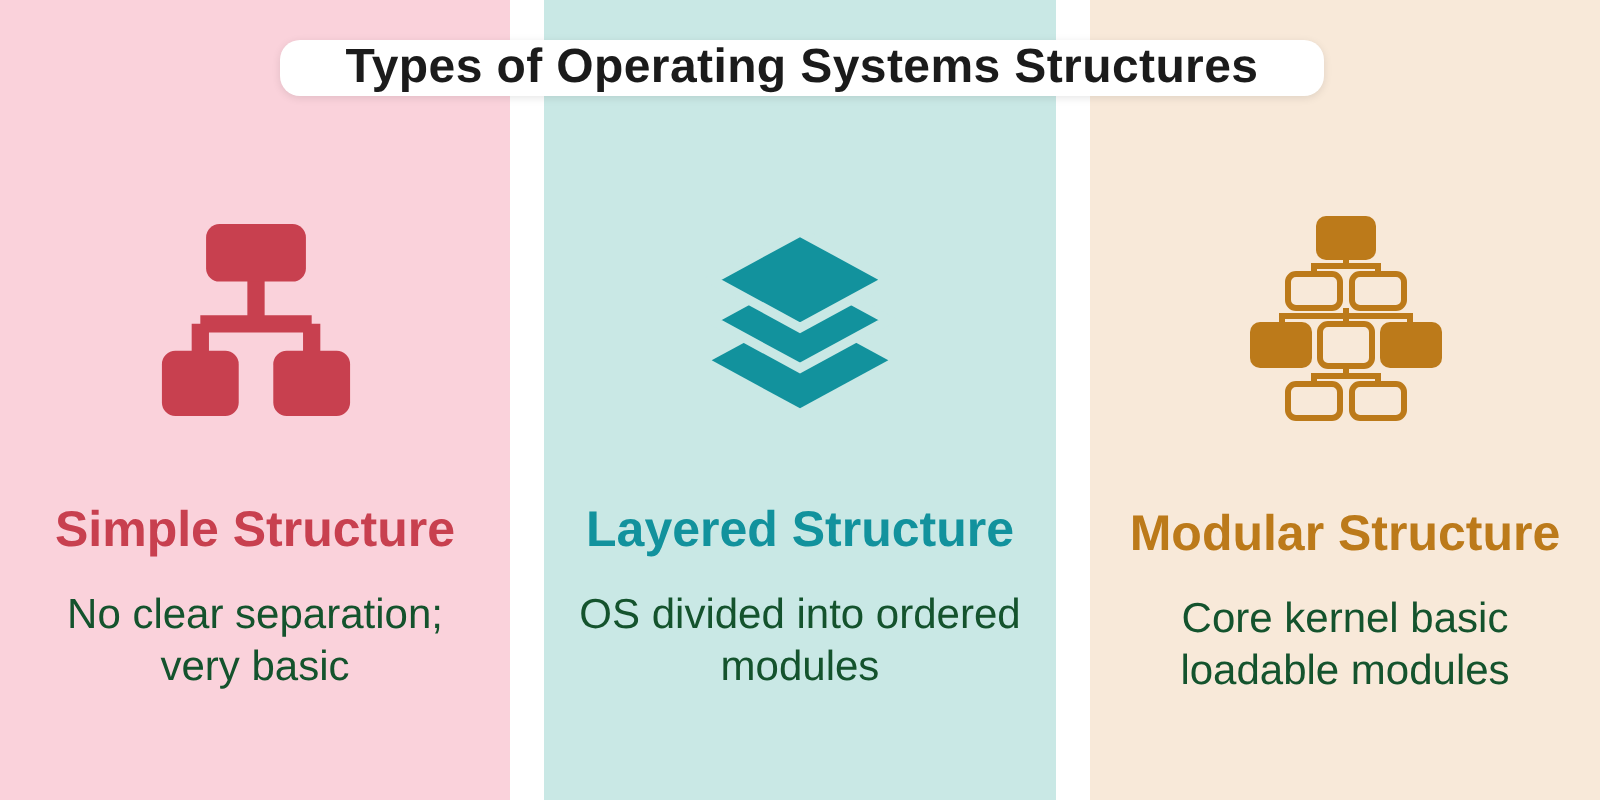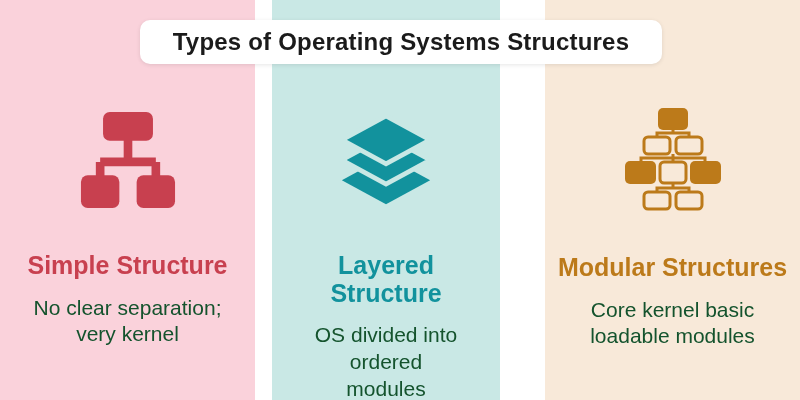--- a/index.html
+++ b/index.html
@@ -13,21 +13,21 @@
     width: 800px; height: 400px;
     background: #ffffff;
     overflow: hidden;
   }
   .panel {
     position: absolute; top: 0; bottom: 0;
     display: flex; flex-direction: column; align-items: center;
     text-align: center;
   }
   .panel-simple  { left: 0;     width: 255px; background: #fad2db; }
-  .panel-layered { left: 272px; width: 228px; background: #c9e8e5; }
+  .panel-layered { left: 272px; width: 256px; background: #c9e8e5; }
   .panel-modular { left: 545px; width: 255px; background: #f8e9d9; }
 
   .icon {
     margin-top: 110px;
     width: 96px; height: 100px;
     flex: 0 0 auto;
   }
   .panel-modular .icon { width: 100px; height: 104px; margin-top: 108px; }
 
   .heading {
@@ -43,21 +43,21 @@
   .desc {
     margin: 15px 8px 0;
     font-size: 21px;
     line-height: 1.28;
     color: #14532d;
   }
 
   .title-box {
     position: absolute;
     left: 140px; top: 20px;
-    width: 522px; height: 44px;
+    width: 522px; height: 28px;
     background: #ffffff;
     border-radius: 10px;
     display: flex; align-items: center; justify-content: center;
     box-shadow: 0 1px 4px rgba(0,0,0,0.10);
   }
   .title-box span {
     font-size: 24px;
     font-weight: bold;
     color: #1b1b1b;
     letter-spacing: 0.2px;
@@ -69,21 +69,21 @@
 <div class="canvas">
 
   <div class="panel panel-simple">
     <svg class="icon" viewBox="0 0 100 100" aria-hidden="true">
       <path d="M50 20 V52 M21 52 H79 M21 52 V70 M79 52 V70" stroke="#c8404f" stroke-width="9" fill="none"></path>
       <rect x="24" y="0" width="52" height="30" rx="7" fill="#c8404f"></rect>
       <rect x="1" y="66" width="40" height="34" rx="7" fill="#c8404f"></rect>
       <rect x="59" y="66" width="40" height="34" rx="7" fill="#c8404f"></rect>
     </svg>
     <h2 class="heading heading-simple">Simple Structure</h2>
-    <p class="desc"><span>No clear separation;</span><br><span>very kernel</span></p>
+    <p class="desc"><span>No clear separation;</span><br><span>very basic</span></p>
   </div>
 
   <div class="panel panel-layered">
     <svg class="icon" viewBox="0 0 100 100" aria-hidden="true">
       <polygon points="50,46 96,71 50,96 4,71" fill="#12929d"></polygon>
       <polygon points="50,25 96,50 50,75 4,50" fill="#12929d" stroke="#c9e8e5" stroke-width="5"></polygon>
       <polygon points="50,4 96,29 50,54 4,29" fill="#12929d" stroke="#c9e8e5" stroke-width="5"></polygon>
     </svg>
     <h2 class="heading heading-layered">Layered Structure</h2>
     <p class="desc"><span>OS divided into ordered</span><br><span>modules</span></p>
@@ -100,21 +100,21 @@
         <rect x="37" y="54" width="26" height="21" rx="4"></rect>
         <rect x="21" y="84" width="26" height="17" rx="4"></rect>
         <rect x="53" y="84" width="26" height="17" rx="4"></rect>
       </g>
       <g fill="#bc7a1a">
         <rect x="35" y="0" width="30" height="22" rx="5"></rect>
         <rect x="2" y="53" width="31" height="23" rx="5"></rect>
         <rect x="67" y="53" width="31" height="23" rx="5"></rect>
       </g>
     </svg>
-    <h2 class="heading heading-modular">Modular Structures</h2>
+    <h2 class="heading heading-modular">Modular Structure</h2>
     <p class="desc"><span>Core kernel basic</span><br><span>loadable modules</span></p>
   </div>
 
   <div class="title-box">
     <span>Types of Operating Systems Structures</span>
   </div>
 
 </div>
 
 </body></html>

